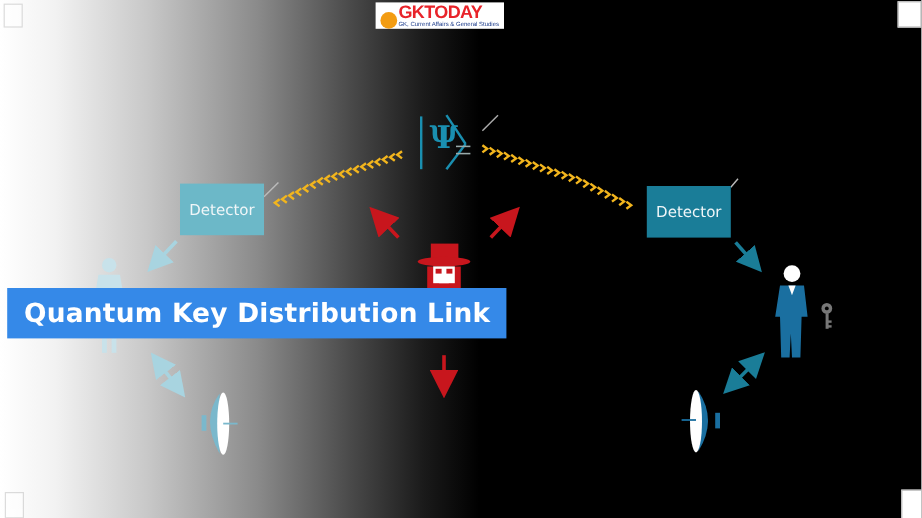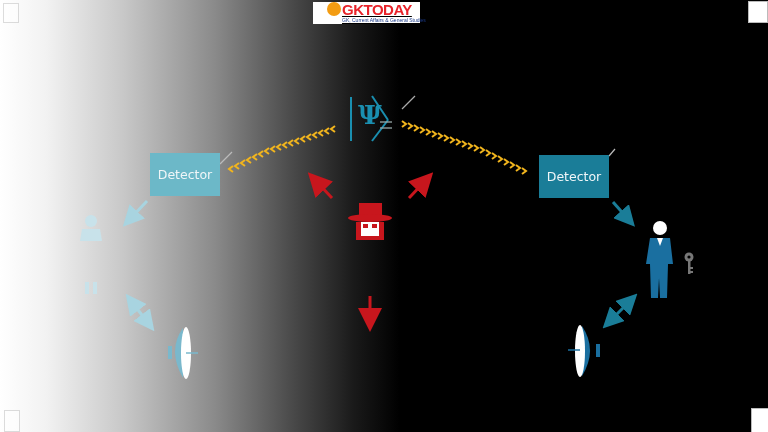--- a/index.html
+++ b/index.html
@@ -5,21 +5,21 @@
     html, body { margin: 0; padding: 0; }
     body { width: 768px; height: 432px; overflow: hidden; font-family: "DejaVu Sans", sans-serif; }
     .stage {
       position: relative; width: 768px; height: 432px; overflow: hidden;
       background: linear-gradient(90deg, #ffffff 0%, #f2f2f2 6%, #c8c8c8 16%, #8a8a8a 28%, #4a4a4a 38%, #1a1a1a 46%, #000000 52%, #000000 100%);
     }
     .abs { position: absolute; }
     .corner { position: absolute; background: #fff; border: 1px solid #bbb; }
     .logo {
       position: absolute; left: 313px; top: 2px; width: 107px; height: 22px; background: #fff;
-      display: flex; align-items: flex-start; box-sizing: border-box; padding-left: 14px; text-decoration: underline;
+      display: flex; align-items: flex-end; box-sizing: border-box; padding-left: 4px;
     }
     .logo .sun { width: 14px; height: 14px; border-radius: 50%; background: #f39c12; margin-right: 1px; flex: none; }
     .logo .txt { display: flex; flex-direction: column; line-height: 1; }
     .logo .brand { font-family: "Liberation Sans", sans-serif; font-weight: bold; font-size: 15px; color: #e8232a; letter-spacing: -0.5px; }
     .logo .tag { font-family: "Liberation Sans", sans-serif; font-size: 5px; color: #1a3a8a; margin-top: 1px; white-space: nowrap; }
     .detector {
       position: absolute; display: flex; align-items: center; justify-content: center;
       color: #f0f6f8; font-family: "DejaVu Sans", sans-serif; font-size: 12.5px; text-align: center;
     }
     .det-left { left: 150px; top: 153px; width: 70px; height: 43px; background: #6cb8c8; }
@@ -197,13 +197,16 @@
 
   <span class="psi">Ψ</span>
 
   <div class="detector det-left">
     <span>Detector</span>
   </div>
   <div class="detector det-right">
     <span>Detector</span>
   </div>
 
+  <div class="banner">
+    <span>Quantum Key Distribution Link</span>
+  </div>
 </div>
 
 </body></html>

